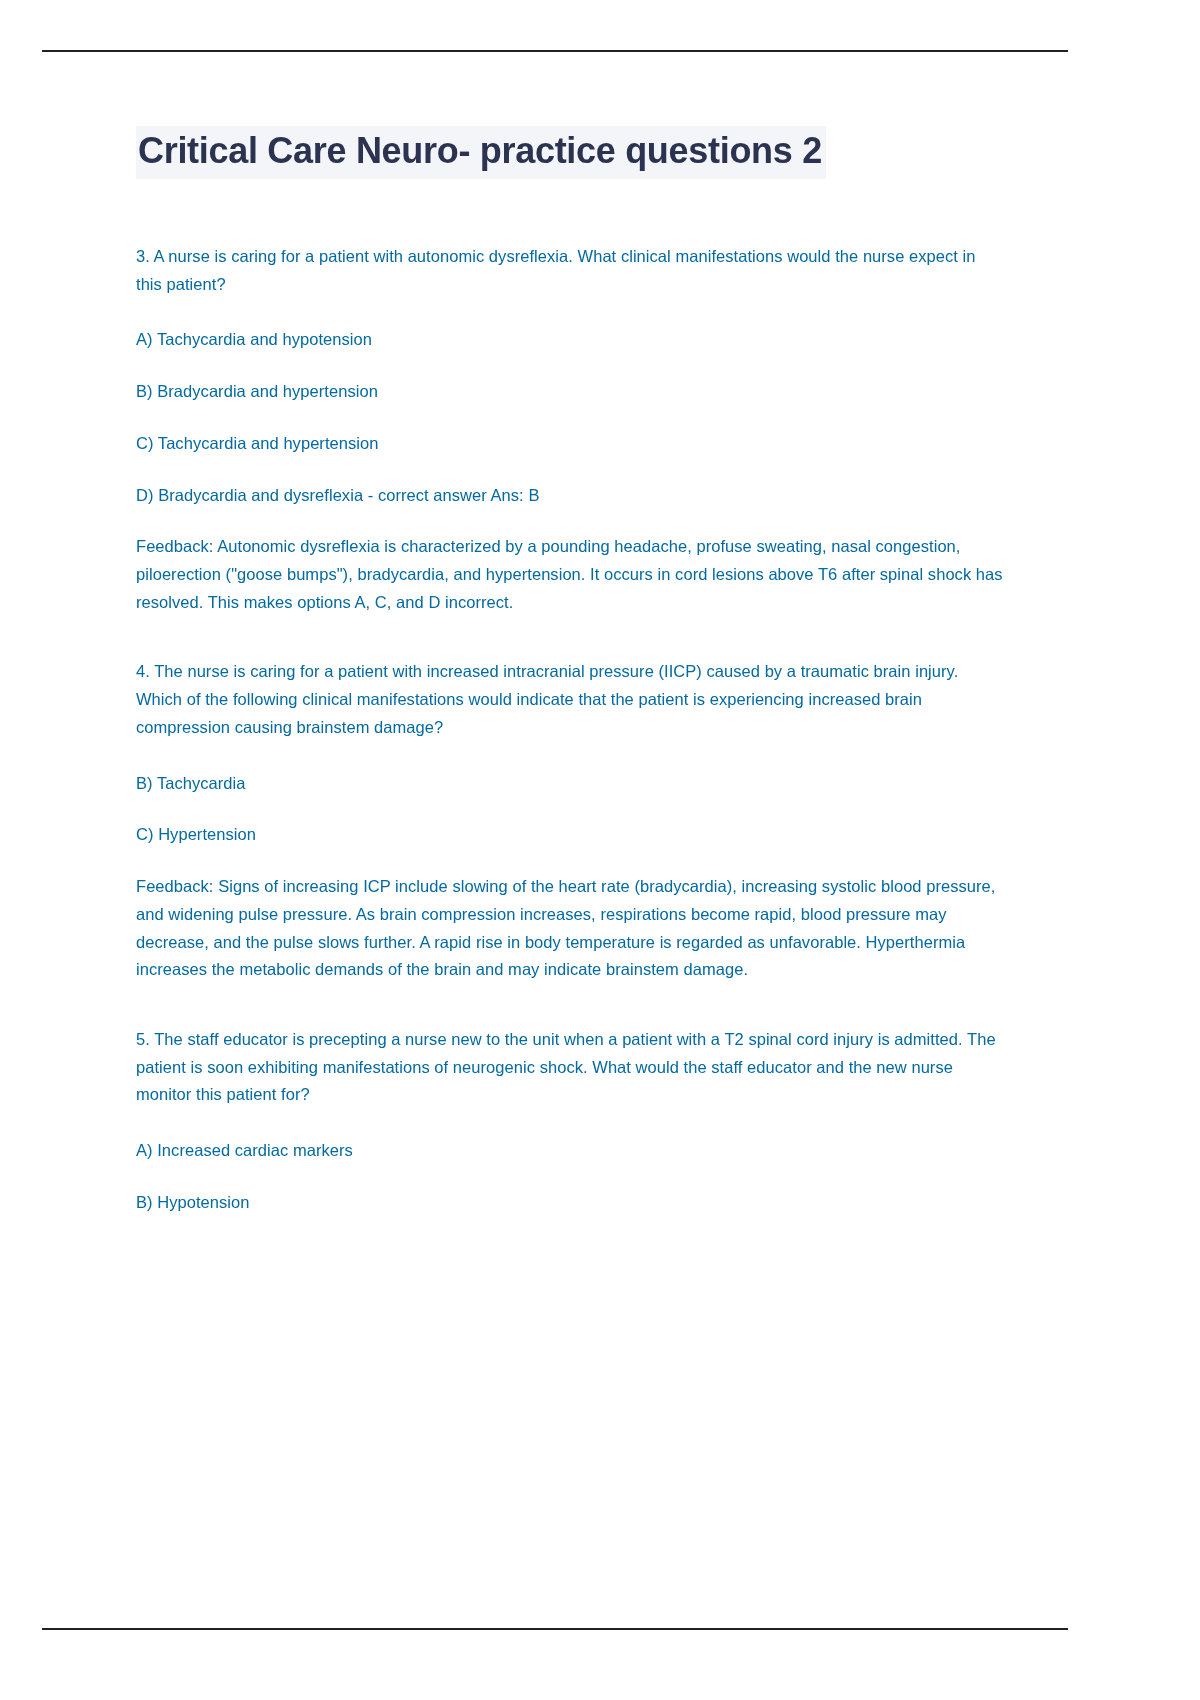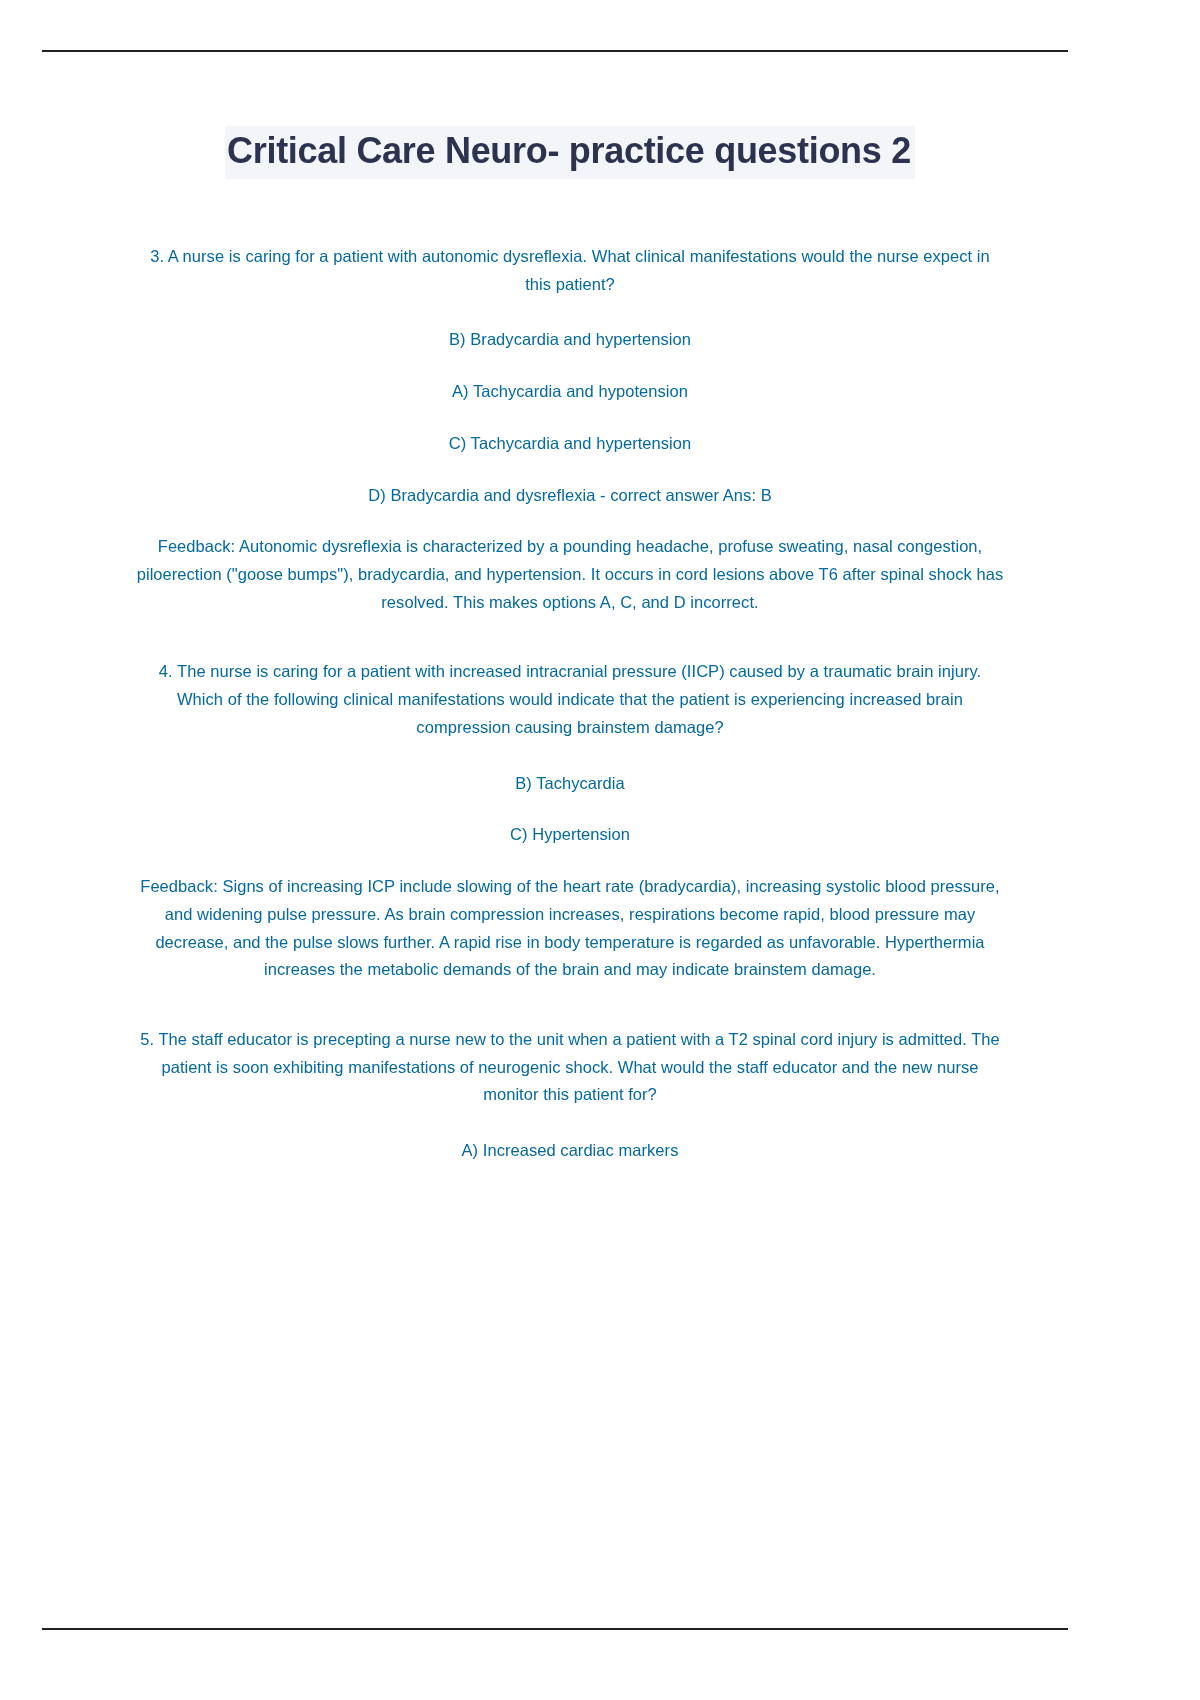--- a/index.html
+++ b/index.html
@@ -13,21 +13,20 @@
     font-family: "Liberation Sans", sans-serif;
     -webkit-font-smoothing: antialiased;
   }
   .page {
     position: relative;
     width: 1110px;
     height: 1700px;
     background: #ffffff;
     box-sizing: border-box;
     overflow: hidden;
-    text-align: center;
   }
   .rule {
     position: absolute;
     left: 42px;
     right: 42px;
     height: 2px;
     background: #222222;
   }
   .rule-top { top: 50px; }
   .rule-bottom { top: 1628px; }
@@ -84,38 +83,39 @@
 
   <div class="rule rule-top"></div>
 
   <div class="content">
 
     <h1 class="doc-title">Critical Care Neuro- practice questions 2</h1>
 
     
     <div class="qblock">
       <p class="stem">3. A nurse is caring for a patient with autonomic dysreflexia. What clinical manifestations would the nurse expect in this patient?</p>
+      <p class="option">A) Tachycardia and hypotension</p>
       <p class="option">B) Bradycardia and hypertension</p>
-      <p class="option">A) Tachycardia and hypotension</p>
       <p class="option">C) Tachycardia and hypertension</p>
       <p class="option">D) Bradycardia and dysreflexia - correct answer Ans: B</p>
       <p class="feedback">Feedback: Autonomic dysreflexia is characterized by a pounding headache, profuse sweating, nasal congestion, piloerection ("goose bumps"), bradycardia, and hypertension. It occurs in cord lesions above T6 after spinal shock has resolved. This makes options A, C, and D incorrect.</p>
     </div>
 
     
     <div class="qblock">
       <p class="stem">4. The nurse is caring for a patient with increased intracranial pressure (IICP) caused by a traumatic brain injury. Which of the following clinical manifestations would indicate that the patient is experiencing increased brain compression causing brainstem damage?</p>
       <p class="option">B) Tachycardia</p>
       <p class="option">C) Hypertension</p>
       <p class="feedback">Feedback: Signs of increasing ICP include slowing of the heart rate (bradycardia), increasing systolic blood pressure, and widening pulse pressure. As brain compression increases, respirations become rapid, blood pressure may decrease, and the pulse slows further. A rapid rise in body temperature is regarded as unfavorable. Hyperthermia increases the metabolic demands of the brain and may indicate brainstem damage.</p>
     </div>
 
     
     <div class="qblock">
       <p class="stem">5. The staff educator is precepting a nurse new to the unit when a patient with a T2 spinal cord injury is admitted. The patient is soon exhibiting manifestations of neurogenic shock. What would the staff educator and the new nurse monitor this patient for?</p>
       <p class="option">A) Increased cardiac markers</p>
+      <p class="option">B) Hypotension</p>
     </div>
 
   </div>
 
   <div class="rule rule-bottom"></div>
 
 </div>
 
 </body></html>

